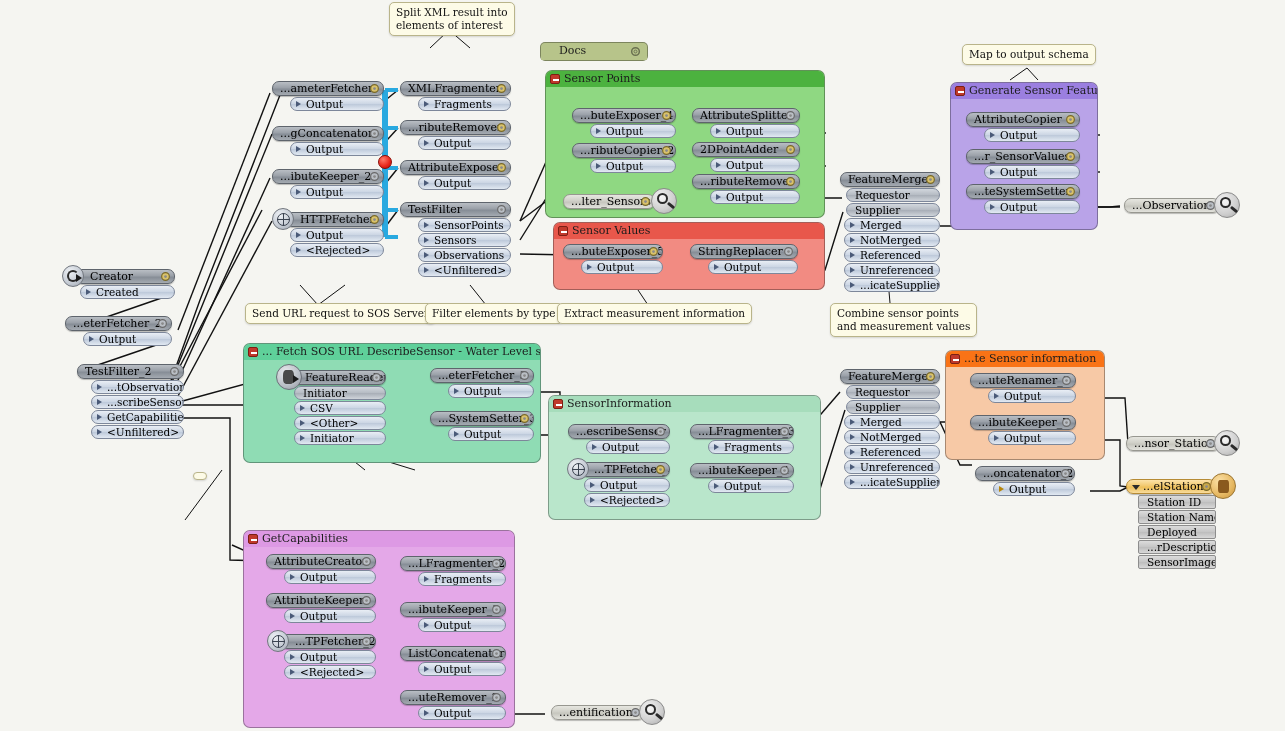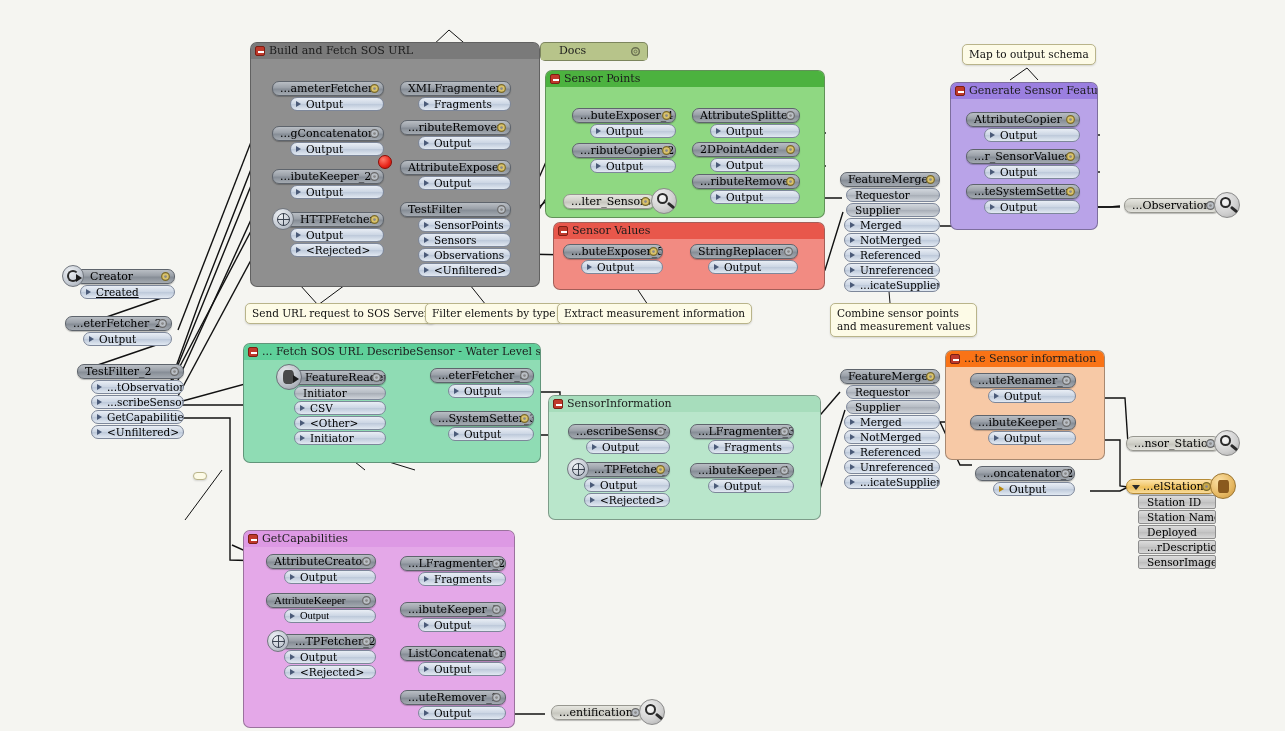--- a/index.html
+++ b/index.html
@@ -352,26 +352,20 @@
       <path d="M375,661 L415,661 L400,655"></path>
       <path d="M415,564 L415,700 L400,698"></path>
       <path d="M500,578 L515,578"></path>
       <path d="M500,627 L515,627"></path>
       <path d="M500,671 L515,671"></path>
       <path d="M500,714 L545,714"></path>
       <path d="M268,561 L232,545"></path>
     </g>
   </svg>
 
-  <div class="group" style="left:250px; top:42px; width:290px; height:245px; background:#8f8f8f;">
-    <div class="ghdr" style="background:#7a7a7a;">
-      <span class="gicon"></span>
-      <span>Build and Fetch SOS URL</span>
-    </div>
-  </div>
 
   <div class="group" style="left:540px; top:42px; width:108px; height:19px; background:#b7c48a; border-radius:5px;">
     <div class="ghdr" style="background:#b7c48a; height:17px; line-height:16px;">
       <span>Docs</span>
       <span class="gear" style="right:6px; top:3px;">
         <svg viewBox="0 0 12 12" width="11" height="11">
             <circle cx="6" cy="6" r="4.2" fill="none" stroke="#6a7050" stroke-width="1.6"></circle>
             <circle cx="6" cy="6" r="1.6" fill="#b7c48a" stroke="#6a7050" stroke-width="1"></circle>
           </svg>
       </span>
@@ -817,21 +811,21 @@
         <span class="ring"></span>
         <span class="aro"></span>
       </div>
     <div class="ntitle" style="padding-left:14px;">
       <span>Creator</span>
       <span class="gear"><svg viewBox="0 0 12 12" width="11" height="11">
             <circle cx="6" cy="6" r="4.2" fill="#d9c26a" stroke="#7a6a2a" stroke-width="1.3"></circle>
             <circle cx="6" cy="6" r="1.5" fill="#8a8a8a"></circle>
           </svg></span>
     </div>
-    <div class="port" style="margin-left:5px;text-decoration:underline;">
+    <div class="port" style="margin-left:5px;">
       <span class="tri"></span>
       <span>Created</span>
       <span class="arrow-out"></span>
     </div>
   </div>
 
   <div class="node" style="left:65px; top:316px; width:107px;">
     <div class="ntitle">
       <span class="arrow-in"></span>
       <span>...eterFetcher_2</span>
@@ -1164,21 +1158,21 @@
             <circle cx="6" cy="6" r="1.5" fill="#8a8a8a"></circle>
           </svg></span>
     </div>
     <div class="port">
       <span class="tri"></span>
       <span>Output</span>
       <span class="arrow-out"></span>
     </div>
   </div>
 
-  <div class="node" style="left:266px; top:593px; width:110px;font-family:Liberation Serif, serif;">
+  <div class="node" style="left:266px; top:593px; width:110px;">
     <div class="ntitle">
       <span class="arrow-in"></span>
       <span>AttributeKeeper</span>
       <span class="gear"><svg viewBox="0 0 12 12" width="11" height="11">
             <circle cx="6" cy="6" r="4.2" fill="#b9bec4" stroke="#6a6a6a" stroke-width="1.3"></circle>
             <circle cx="6" cy="6" r="1.5" fill="#8a8a8a"></circle>
           </svg></span>
     </div>
     <div class="port">
       <span class="tri"></span>
@@ -1282,20 +1276,24 @@
             <circle cx="6" cy="6" r="4.2" fill="#b9bec4" stroke="#6a6a6a" stroke-width="1.3"></circle>
             <circle cx="6" cy="6" r="1.5" fill="#8a8a8a"></circle>
           </svg></span>
     </div>
     <div class="magnifier">
       <span class="mg-lens"></span>
         <span class="mg-handle"></span>
     </div>
   </div>
 
+  <div class="note" style="left:389px; top:2px;">
+    <div>Split XML result into</div>
+    <div>elements of interest</div>
+  </div>
 
   <div class="note" style="left:962px; top:44px;">
     <div>Map to output schema</div>
   </div>
 
   <div class="note" style="left:245px; top:303px;">
     <div>Send URL request to SOS Server</div>
   </div>
 
   <div class="note" style="left:425px; top:303px;">

